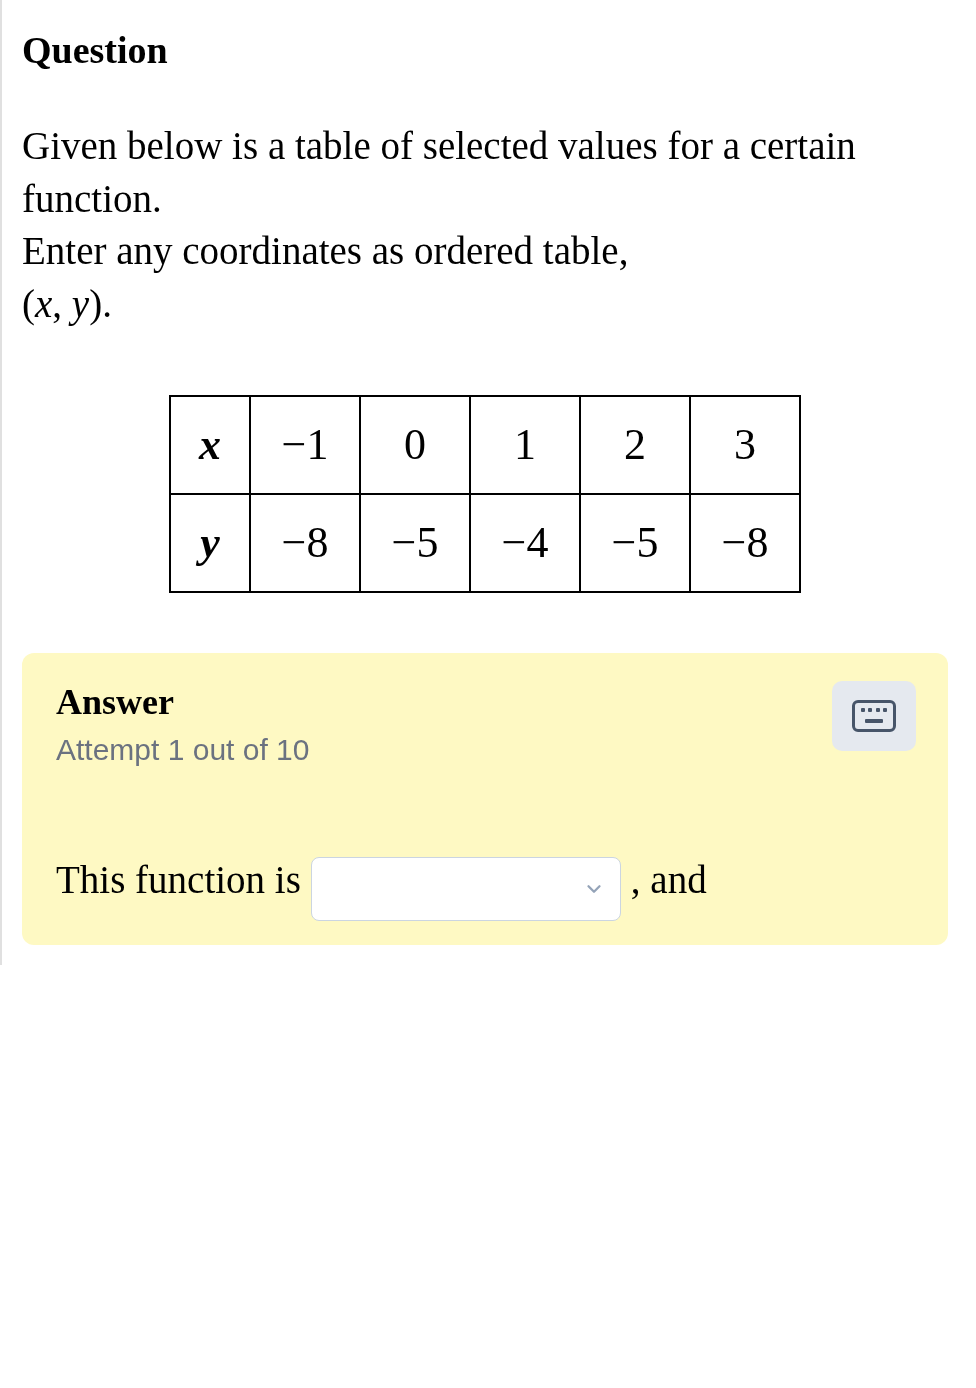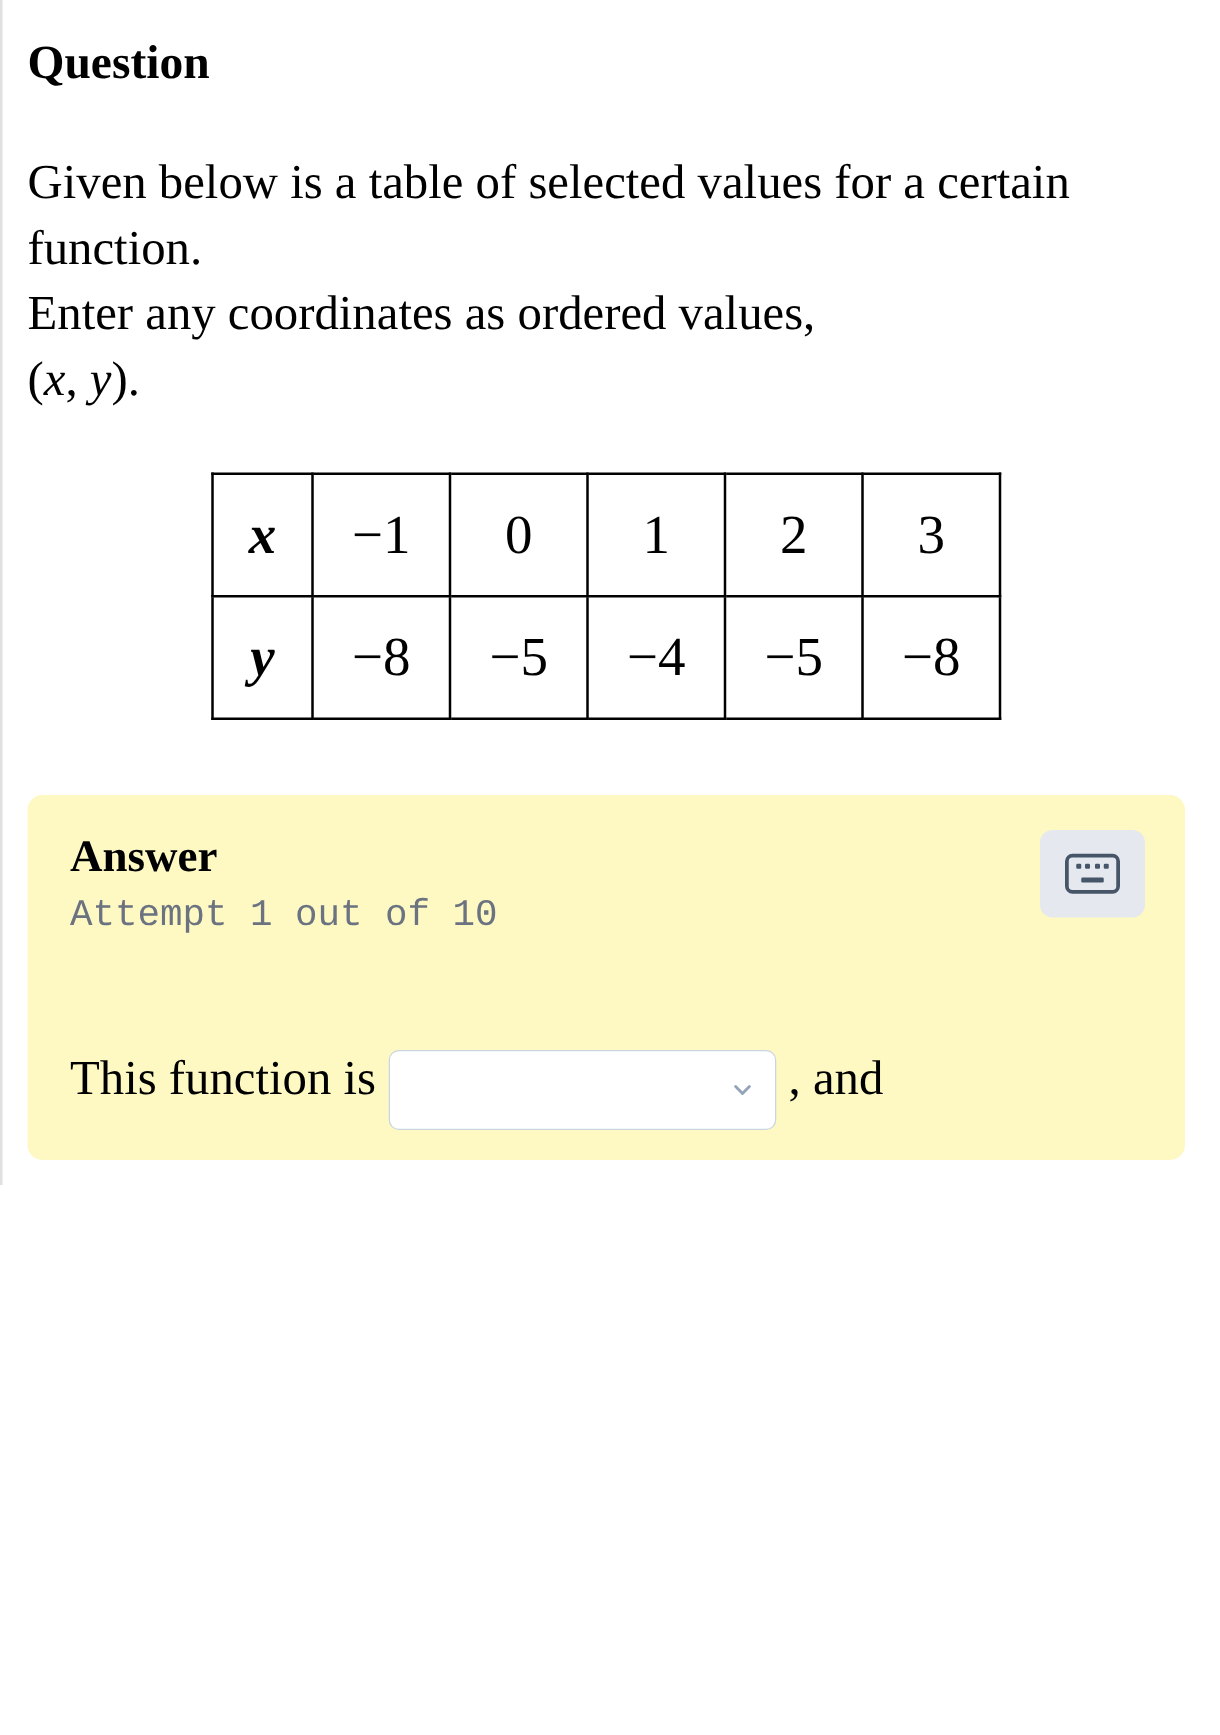--- a/index.html
+++ b/index.html
@@ -16,21 +16,21 @@
     border-left: 2px solid #e0e0e0;
   }
   .question-heading {
     font-weight: bold;
     font-size: 38px;
     margin: 8px 0 48px 0;
   }
   .prompt {
     font-size: 39px;
     line-height: 1.35;
-    margin-bottom: 47px;
+    margin-bottom: 64px;
   }
   .prompt p { margin: 0; }
   .math-ital { font-style: italic; font-family: 'Times New Roman', Georgia, serif; }
   .paren { font-family: 'Times New Roman', Georgia, serif; }
   .table-wrap {
     display: flex;
     justify-content: center;
     margin: 0 0 60px 0;
   }
   table.data {
@@ -64,21 +64,21 @@
   .answer-title {
     font-weight: bold;
     font-size: 36px;
     margin: 0;
     font-family: Georgia, serif;
   }
   .attempt {
     color: #6b7280;
     font-size: 30px;
     margin-top: 10px;
-    font-family: Liberation Mono, monospace;
+    font-family: Liberation Sans, sans-serif;
   }
   .kbd-button {
     background: #e5e9ef;
     border-radius: 10px;
     width: 84px;
     height: 70px;
     display: flex;
     align-items: center;
     justify-content: center;
     cursor: pointer;
@@ -141,21 +141,21 @@
 </head>
 <body>
 
 <div class="page">
 
   <div class="question-heading">Question</div>
 
   <div class="prompt">
     <p>Given below is a table of selected values for a certain function.</p>
     <p>
-      <span>Enter any coordinates as ordered values, </span>
+      <span>Enter any coordinates as ordered table, </span>
     </p>
     <p>
       <span class="paren">(</span><span class="math-ital">x</span><span>, </span><span class="math-ital">y</span><span class="paren">)</span><span>.</span>
     </p>
   </div>
 
   <div class="table-wrap">
     <table class="data">
       <tbody>
           <tr>

